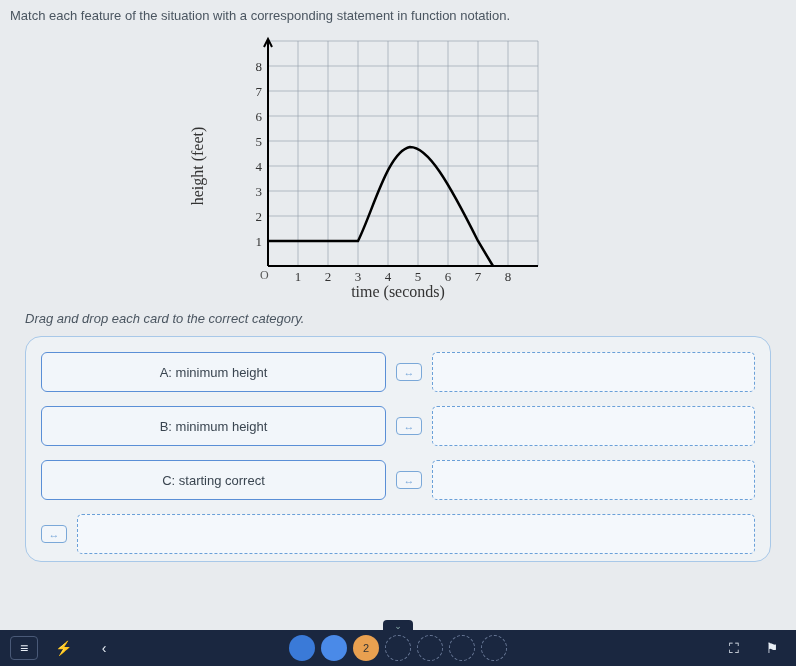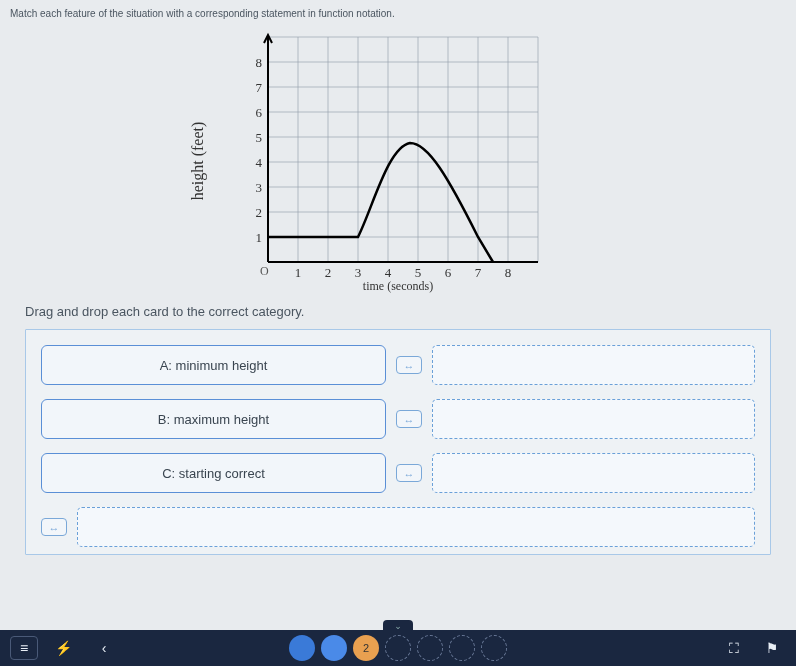--- a/index.html
+++ b/index.html
@@ -7,54 +7,55 @@
     width: 796px;
     height: 666px;
     background: #e8ebee;
     font-family: Arial, sans-serif;
     overflow: hidden;
     position: relative;
   }
   .instruction {
     padding: 8px 10px;
     color: #4a5560;
-    font-size: 10px;
+    font-size: 13px;
     font-weight: 500;
   }
   .chart-wrap {
     width: 380px;
     margin: 0 auto 5px auto;
     position: relative;
   }
   .ylabel {
     position: absolute;
     left: -10px;
     top: 50%;
     transform: translate(-50%,-50%) rotate(-90deg);
     font-family: Georgia, serif;
     font-size: 16px;
     color: #333;
   }
   .xlabel {
     text-align: center;
     font-family: Georgia, serif;
-    font-size: 12px;
+    font-size: 16px;
     color: #333;
     margin-top: 2px;
   }
   .grid-svg { display: block; margin-left: 30px; }
   .drag-instruction {
     color: #4a5560;
     font-size: 13px;
     padding: 5px 10px 10px 25px;
+    font-style: italic;
   }
   .matching {
     margin: 0 25px;
     border: 1px solid #a8c8e8;
-    border-radius: 1px;
+    border-radius: 16px;
     padding: 15px 15px 5px 15px;
     background: #eef2f5;
   }
   .row {
     display: flex;
     align-items: center;
     margin-bottom: 14px;
     gap: 10px;
   }
   .card {
@@ -201,21 +202,21 @@
 
 <div class="drag-instruction">Drag and drop each card to the correct category.</div>
 
 <div class="matching">
   <div class="row">
     <div class="card">A: minimum height</div>
     <div class="arrow">↔</div>
     <div class="dropzone"></div>
   </div>
   <div class="row">
-    <div class="card">B: maximum height</div>
+    <div class="card">B: minimum height</div>
     <div class="arrow">↔</div>
     <div class="dropzone"></div>
   </div>
   <div class="row">
     <div class="card">C: starting correct</div>
     <div class="arrow">↔</div>
     <div class="dropzone"></div>
   </div>
   <div class="row" style="margin-bottom:2px">
     <div class="arrow">↔</div>

